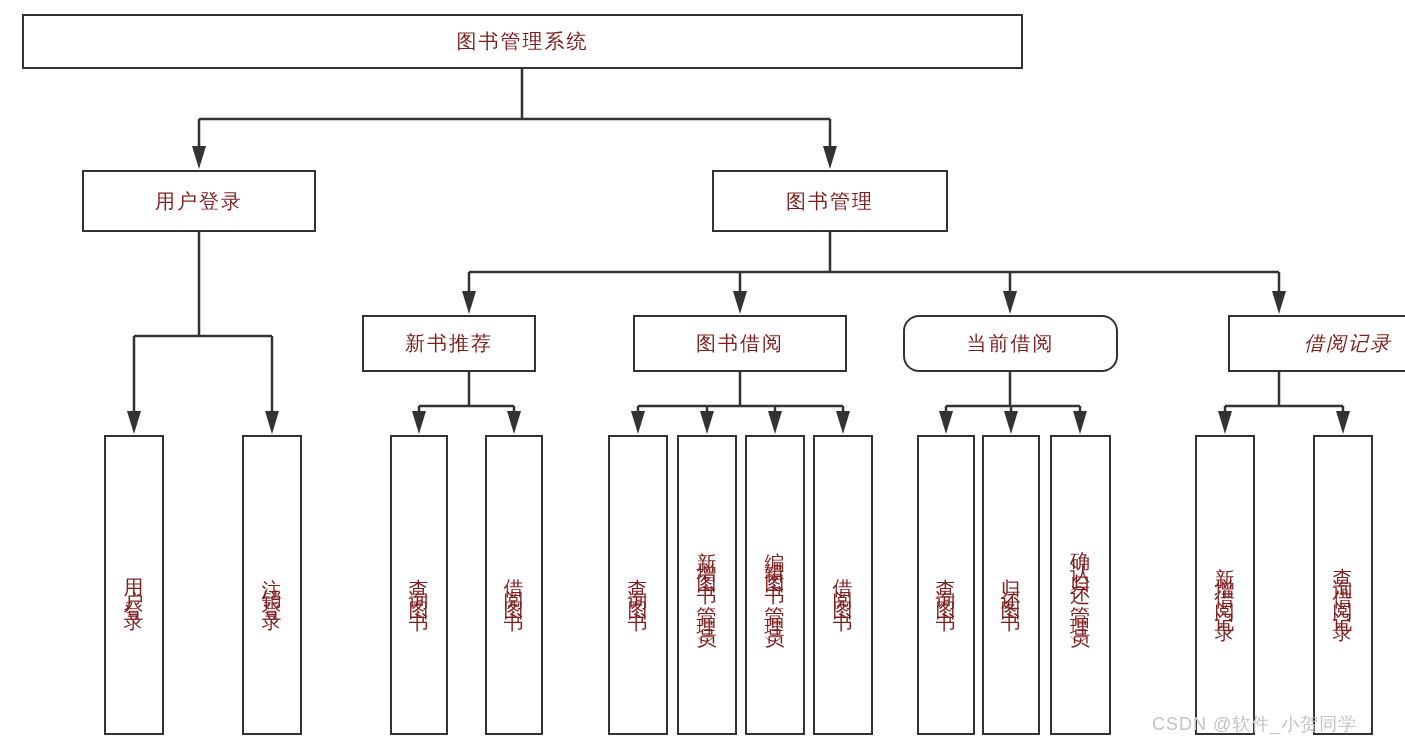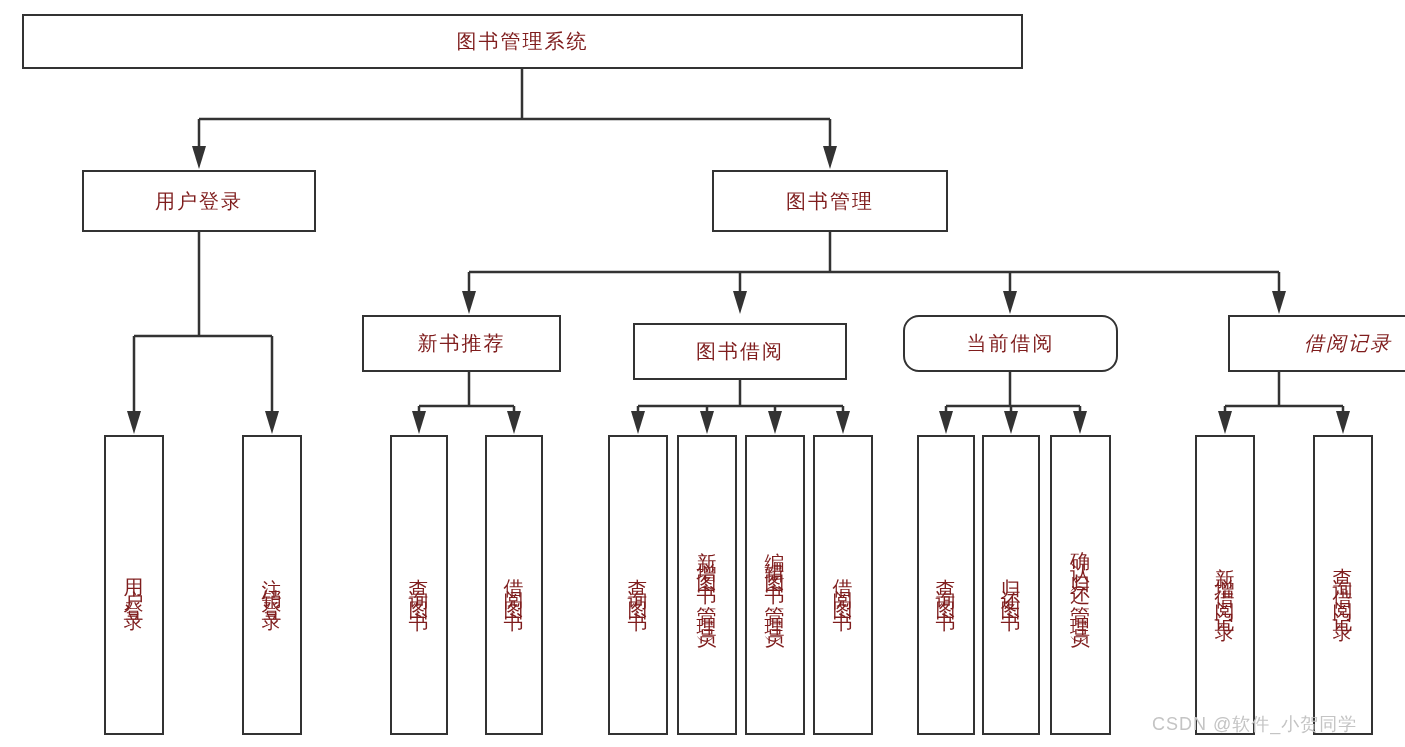--- a/index.html
+++ b/index.html
@@ -88,22 +88,22 @@
       <polygon points="1218,411 1232,411 1225,434"></polygon>
       <polygon points="1336,411 1350,411 1343,434"></polygon>
     </g>
   </svg>
 
   <div class="box hbox" style="left:22px;top:14px;width:1001px;height:55px;">图书管理系统</div>
 
   <div class="box hbox" style="left:82px;top:170px;width:234px;height:62px;">用户登录</div>
   <div class="box hbox" style="left:712px;top:170px;width:236px;height:62px;">图书管理</div>
 
-  <div class="box hbox" style="left:362px;top:315px;width:199px;height:57px;">新书推荐</div>
-  <div class="box hbox" style="left:633px;top:315px;width:214px;height:57px;margin-top:8px;">图书借阅</div>
+  <div class="box hbox" style="left:362px;top:315px;width:174px;height:57px;">新书推荐</div>
+  <div class="box hbox" style="left:633px;top:315px;width:214px;height:57px;">图书借阅</div>
   <div class="box hbox" style="left:903px;top:315px;width:215px;height:57px;border-radius:16px;">当前借阅</div>
   <div class="box hbox" style="left:1228px;top:315px;width:240px;height:57px;font-style:italic;">借阅记录</div>
 
   <div class="box vbox" style="left:104px;top:435px;width:60px;height:300px;">用户登录</div>
   <div class="box vbox" style="left:242px;top:435px;width:60px;height:300px;">注销登录</div>
 
   <div class="box vbox" style="left:390px;top:435px;width:58px;height:300px;">查询图书</div>
   <div class="box vbox" style="left:485px;top:435px;width:58px;height:300px;">借阅图书</div>
 
   <div class="box vbox" style="left:608px;top:435px;width:60px;height:300px;">查询图书</div>

